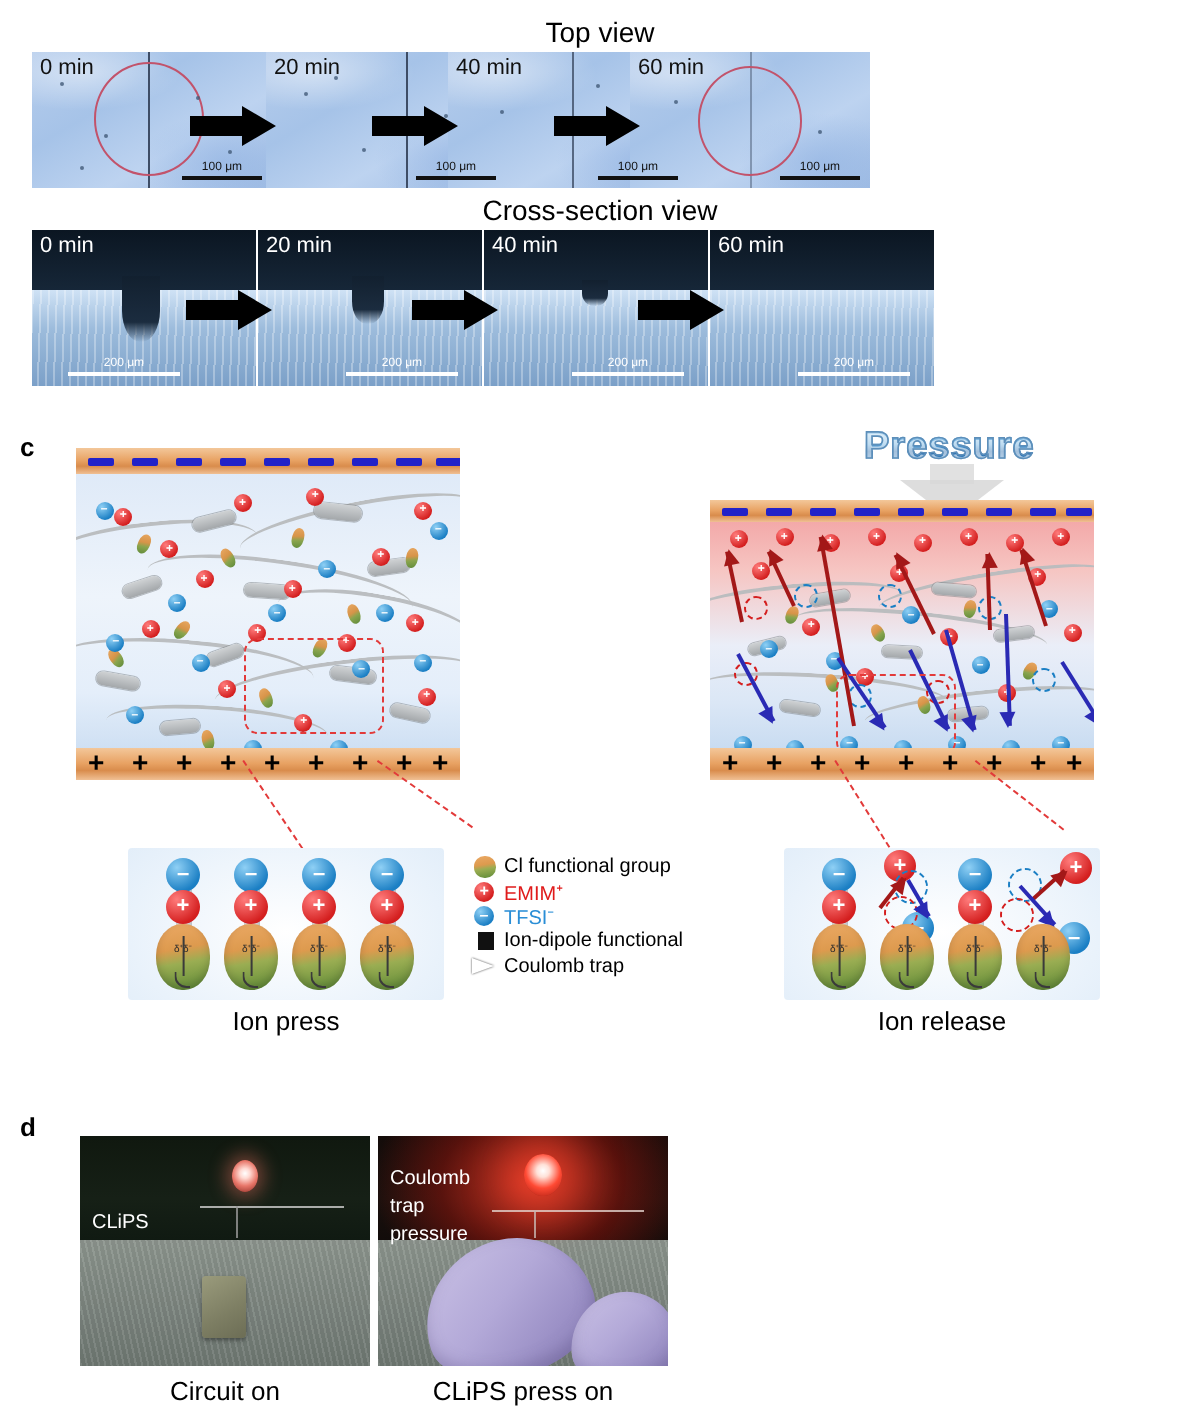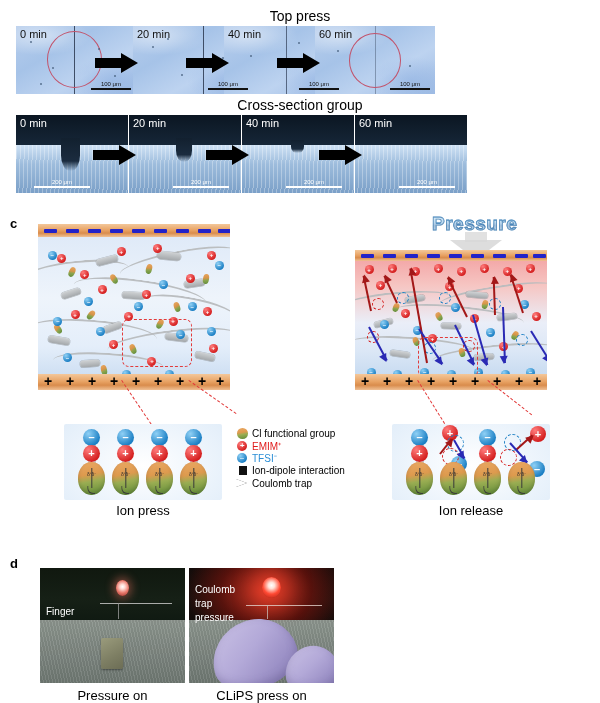--- a/index.html
+++ b/index.html
@@ -156,21 +156,21 @@
      box-shadow:0 1px 2px rgba(0,0,0,.4);}
   .finger{position:absolute;border-radius:52% 48% 46% 54% / 62% 58% 42% 38%;
      background:linear-gradient(145deg,#cbc3e6 0%,#b3a9d8 45%,#9b90c6 75%,#8d82ba 100%);
      box-shadow:inset 0 -4px 8px rgba(80,70,120,.35);}
   .photo-caption{position:absolute;text-align:center;font-size:13px;color:#000;
      line-height:16px;}
 </style>
 </head>
 <body>
 
-<div class="abs view-title" style="left:0;top:8px;width:600px;">Top press</div>
+<div class="abs view-title" style="left:0;top:8px;width:600px;">Top view</div>
 
 <div class="micro top-row" style="left:16px;top:26px;width:120px;height:68px;">
   <div class="topimg"></div>
   <div class="crack" style="left:48%;width:1.2px;"></div>
   <div class="ovalmark" style="left:26%;top:8%;width:44%;height:80%;"></div>
   <div class="speck" style="left:12%;top:22%;width:2px;height:2px;"></div>
   <div class="speck" style="left:30%;top:60%;width:2px;height:2px;"></div>
   <div class="speck" style="left:68%;top:32%;width:2px;height:2px;"></div>
   <div class="speck" style="left:82%;top:72%;width:2px;height:2px;"></div>
   <div class="speck" style="left:20%;top:84%;width:2px;height:2px;"></div>
@@ -226,21 +226,21 @@
   <div class="ovalmark" style="left:28%;top:10%;width:42%;height:78%;"></div>
   <div class="speck" style="left:18%;top:36%;width:2px;height:2px;"></div>
   <div class="speck" style="left:78%;top:58%;width:2px;height:2px;"></div>
   <div class="tlabel">60 min</div>
   <div class="scalebar" style="right:5px;bottom:4px;">
     <div class="sbtext">100 μm</div>
     <div class="sbline"></div>
   </div>
 </div>
 
-<div class="abs view-title" style="left:0;top:97px;width:600px;">Cross-section group</div>
+<div class="abs view-title" style="left:0;top:97px;width:600px;">Cross-section view</div>
 
 <div class="micro cross-row" style="left:16px;top:115px;width:112px;height:78px;">
   <div class="crossimg"></div>
   <div class="crossdark"></div>
   <div class="crossbody"></div>
   <div class="notch" style="left:40%;top:30%;width:17%;height:42%;"></div>
   <div class="tlabel">0 min</div>
   <div class="scalebar" style="left:18px;bottom:5px;">
     <div class="sbtext">200 μm</div>
     <div class="sbline" style="width:56px;"></div>
@@ -633,44 +633,44 @@
   <div class="lrow">
     <span class="lico">
         <i class="lg-neg">–</i>
       </span>
     <span class="ltxt blue">TFSI⁻</span>
   </div>
   <div class="lrow">
     <span class="lico">
         <i class="lg-sq"></i>
       </span>
-    <span class="ltxt">Ion-dipole interaction</span>
+    <span class="ltxt">Ion-dipole functional</span>
   </div>
   <div class="lrow">
     <span class="lico">
         <i class="lg-wedge"></i>
       </span>
     <span class="ltxt">Coulomb trap</span>
   </div>
 </div>
 
 <div class="abs panel-letter" style="left:10px;top:556px;">d</div>
 
 <div class="photo" style="left:40px;top:568px;width:145px;height:115px;">
   <div class="darkband" style="background:linear-gradient(180deg,#10180f 0%,#162016 60%,#101a12 100%);"></div>
   <div class="floor"></div>
   <div class="led" style="left:76px;top:12px;width:13px;height:16px;
               background:radial-gradient(circle at 50% 42%, #ffffff 0%, #ffd9d2 22%, #e8776a 55%, #8e2a22 100%);
               box-shadow:0 0 9px 3px rgba(230,110,95,.45);"></div>
   <div class="wire" style="left:60px;top:35px;width:72px;"></div>
   <div class="wire" style="left:78px;top:35px;width:1px;height:16px;background:#9a9a9a;"></div>
   <div class="sample" style="left:61px;top:70px;width:22px;height:31px;"></div>
-  <div class="olabel" style="left:6px;top:38px;">Finger</div>
-</div>
-<div class="photo-caption" style="left:40px;top:688px;width:145px;">Pressure on</div>
+  <div class="olabel" style="left:6px;top:38px;">CLiPS</div>
+</div>
+<div class="photo-caption" style="left:40px;top:688px;width:145px;">Circuit on</div>
 
 <div class="photo" style="left:189px;top:568px;width:145px;height:115px;">
   <div class="darkband" style="background:
         radial-gradient(ellipse 70% 150% at 53% 45%, rgba(235,60,40,.85) 0%, rgba(150,22,14,.5) 45%, rgba(18,10,8,0) 78%),
         linear-gradient(180deg,#140c0a 0%,#1a100d 60%,#120c0a 100%);"></div>
   <div class="floor"></div>
   <div class="led" style="left:73px;top:9px;width:19px;height:21px;
               background:radial-gradient(circle at 50% 40%, #ffffff 0%, #ffe1d8 20%, #ff4a34 55%, #a81c10 100%);
               box-shadow:0 0 20px 9px rgba(255,70,45,.55);"></div>
   <div class="wire" style="left:57px;top:37px;width:76px;background:#e2d2cc;"></div>

